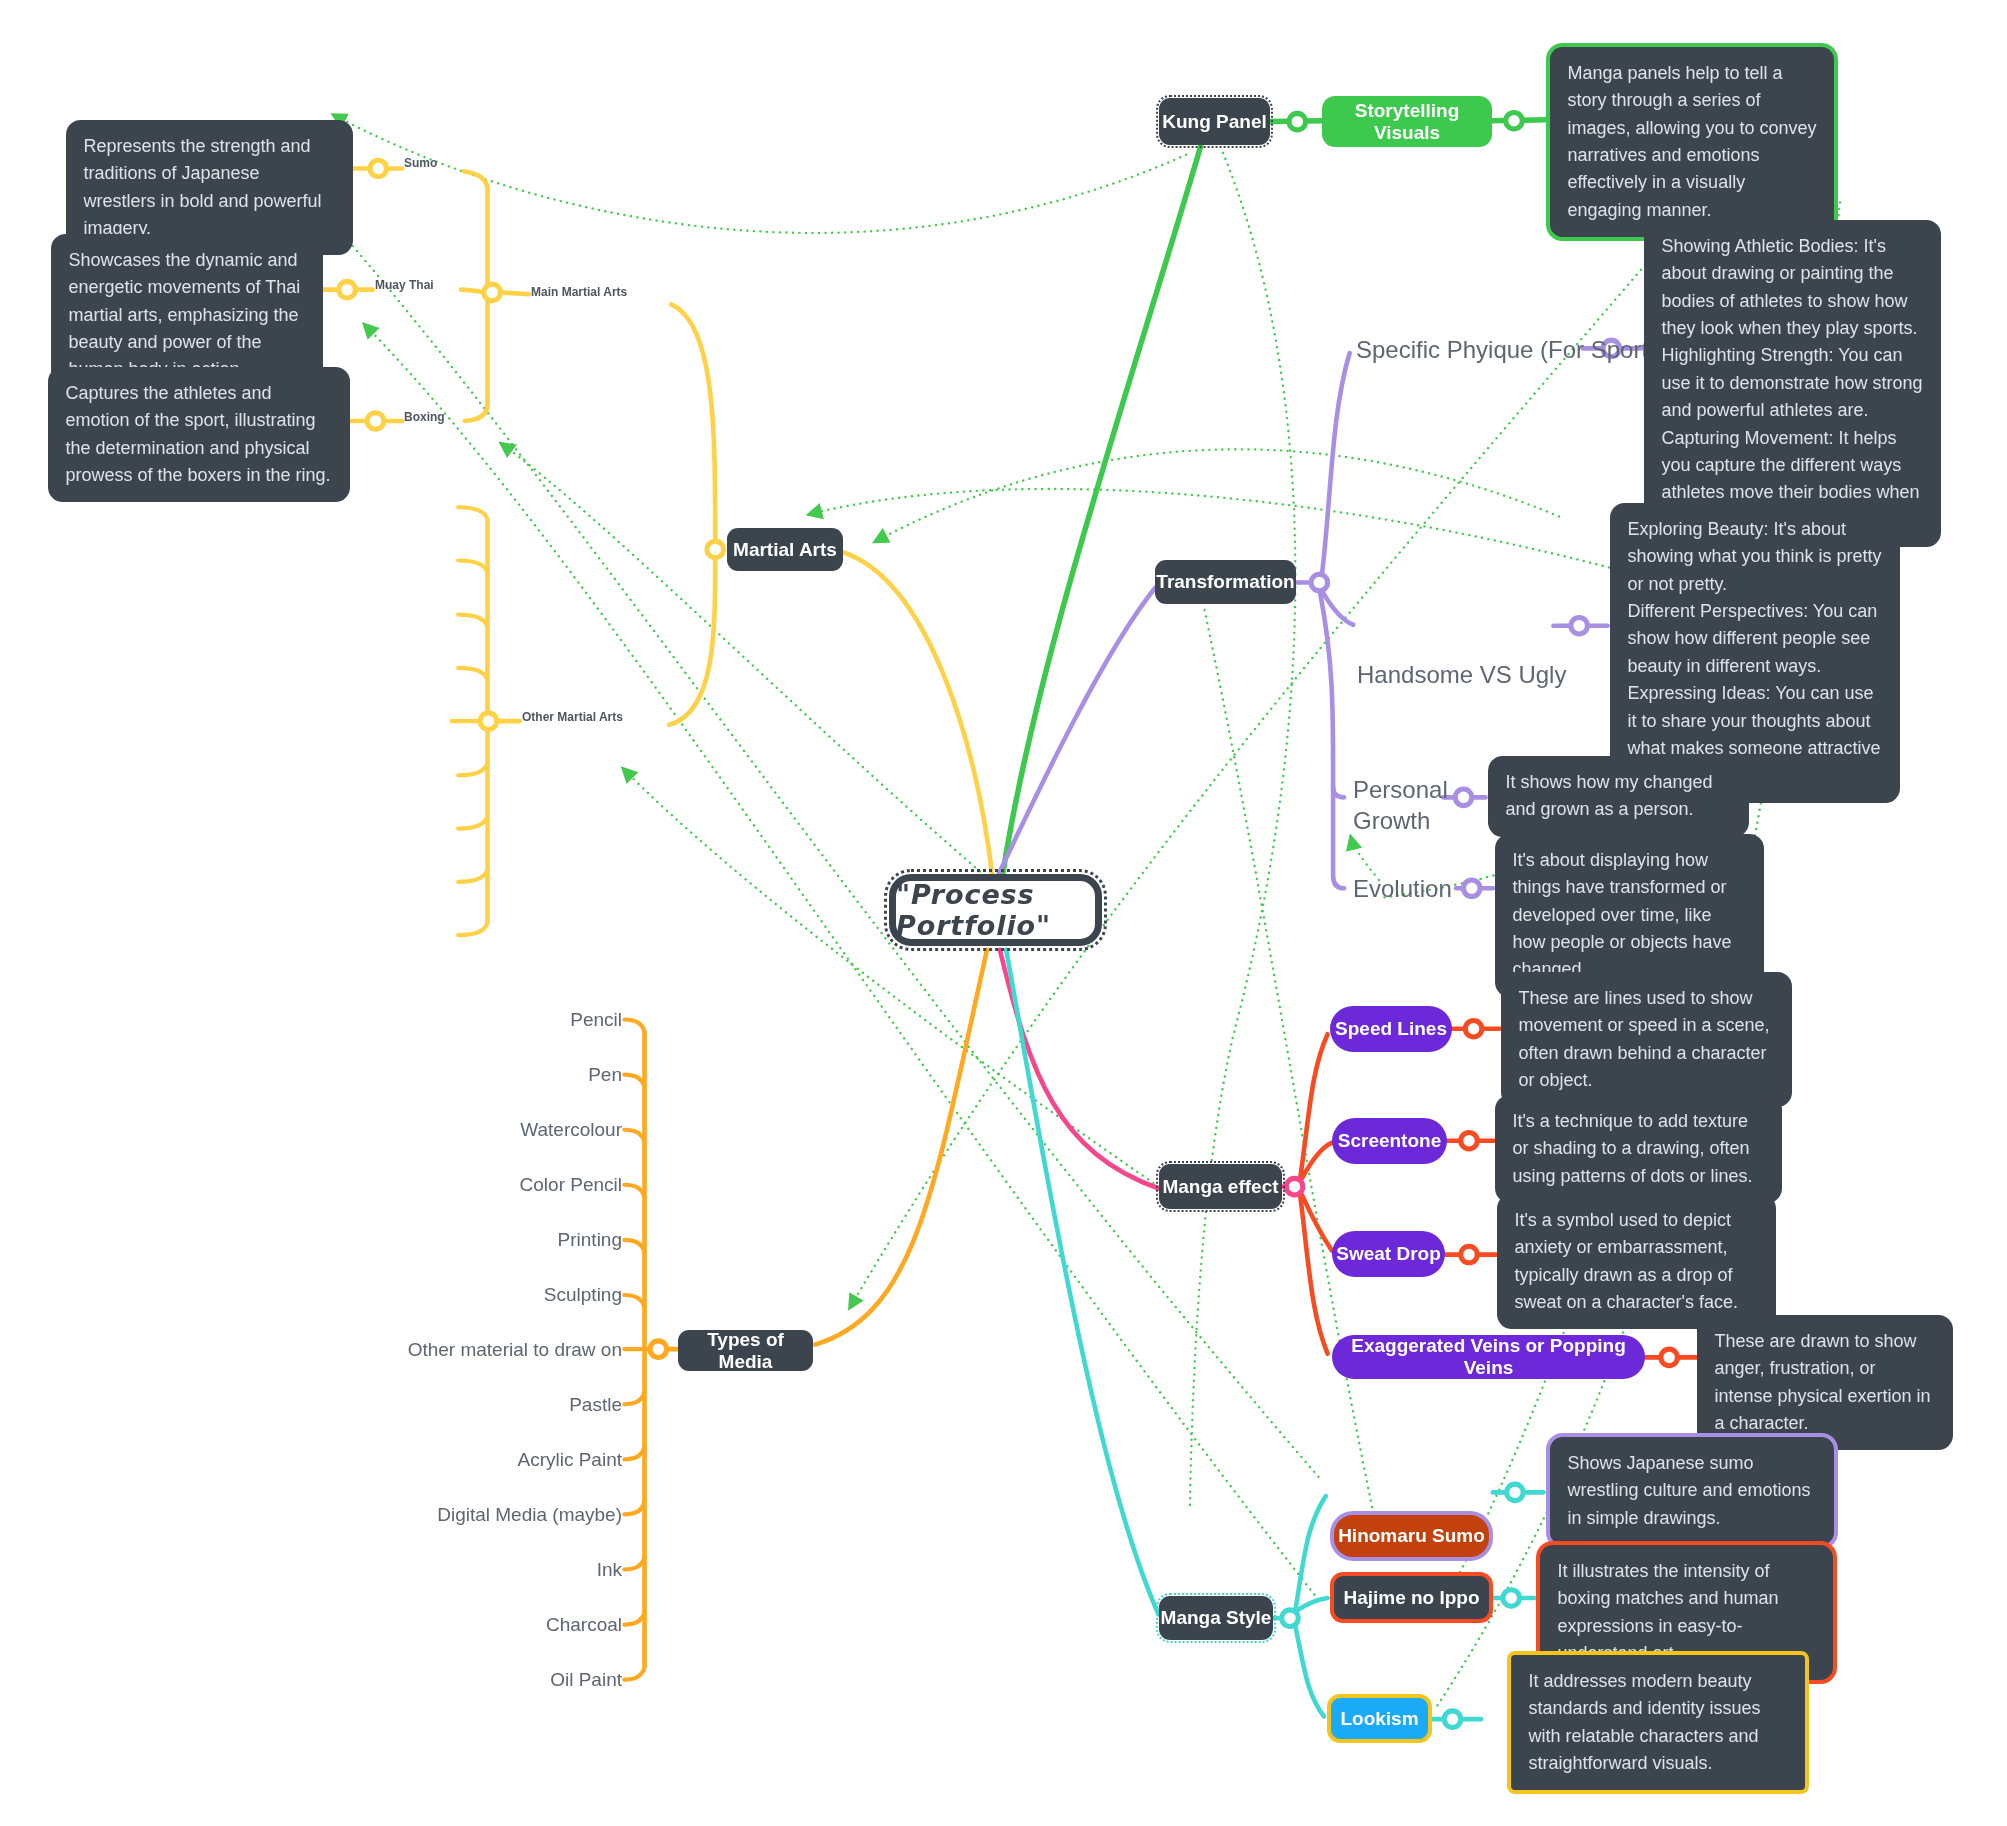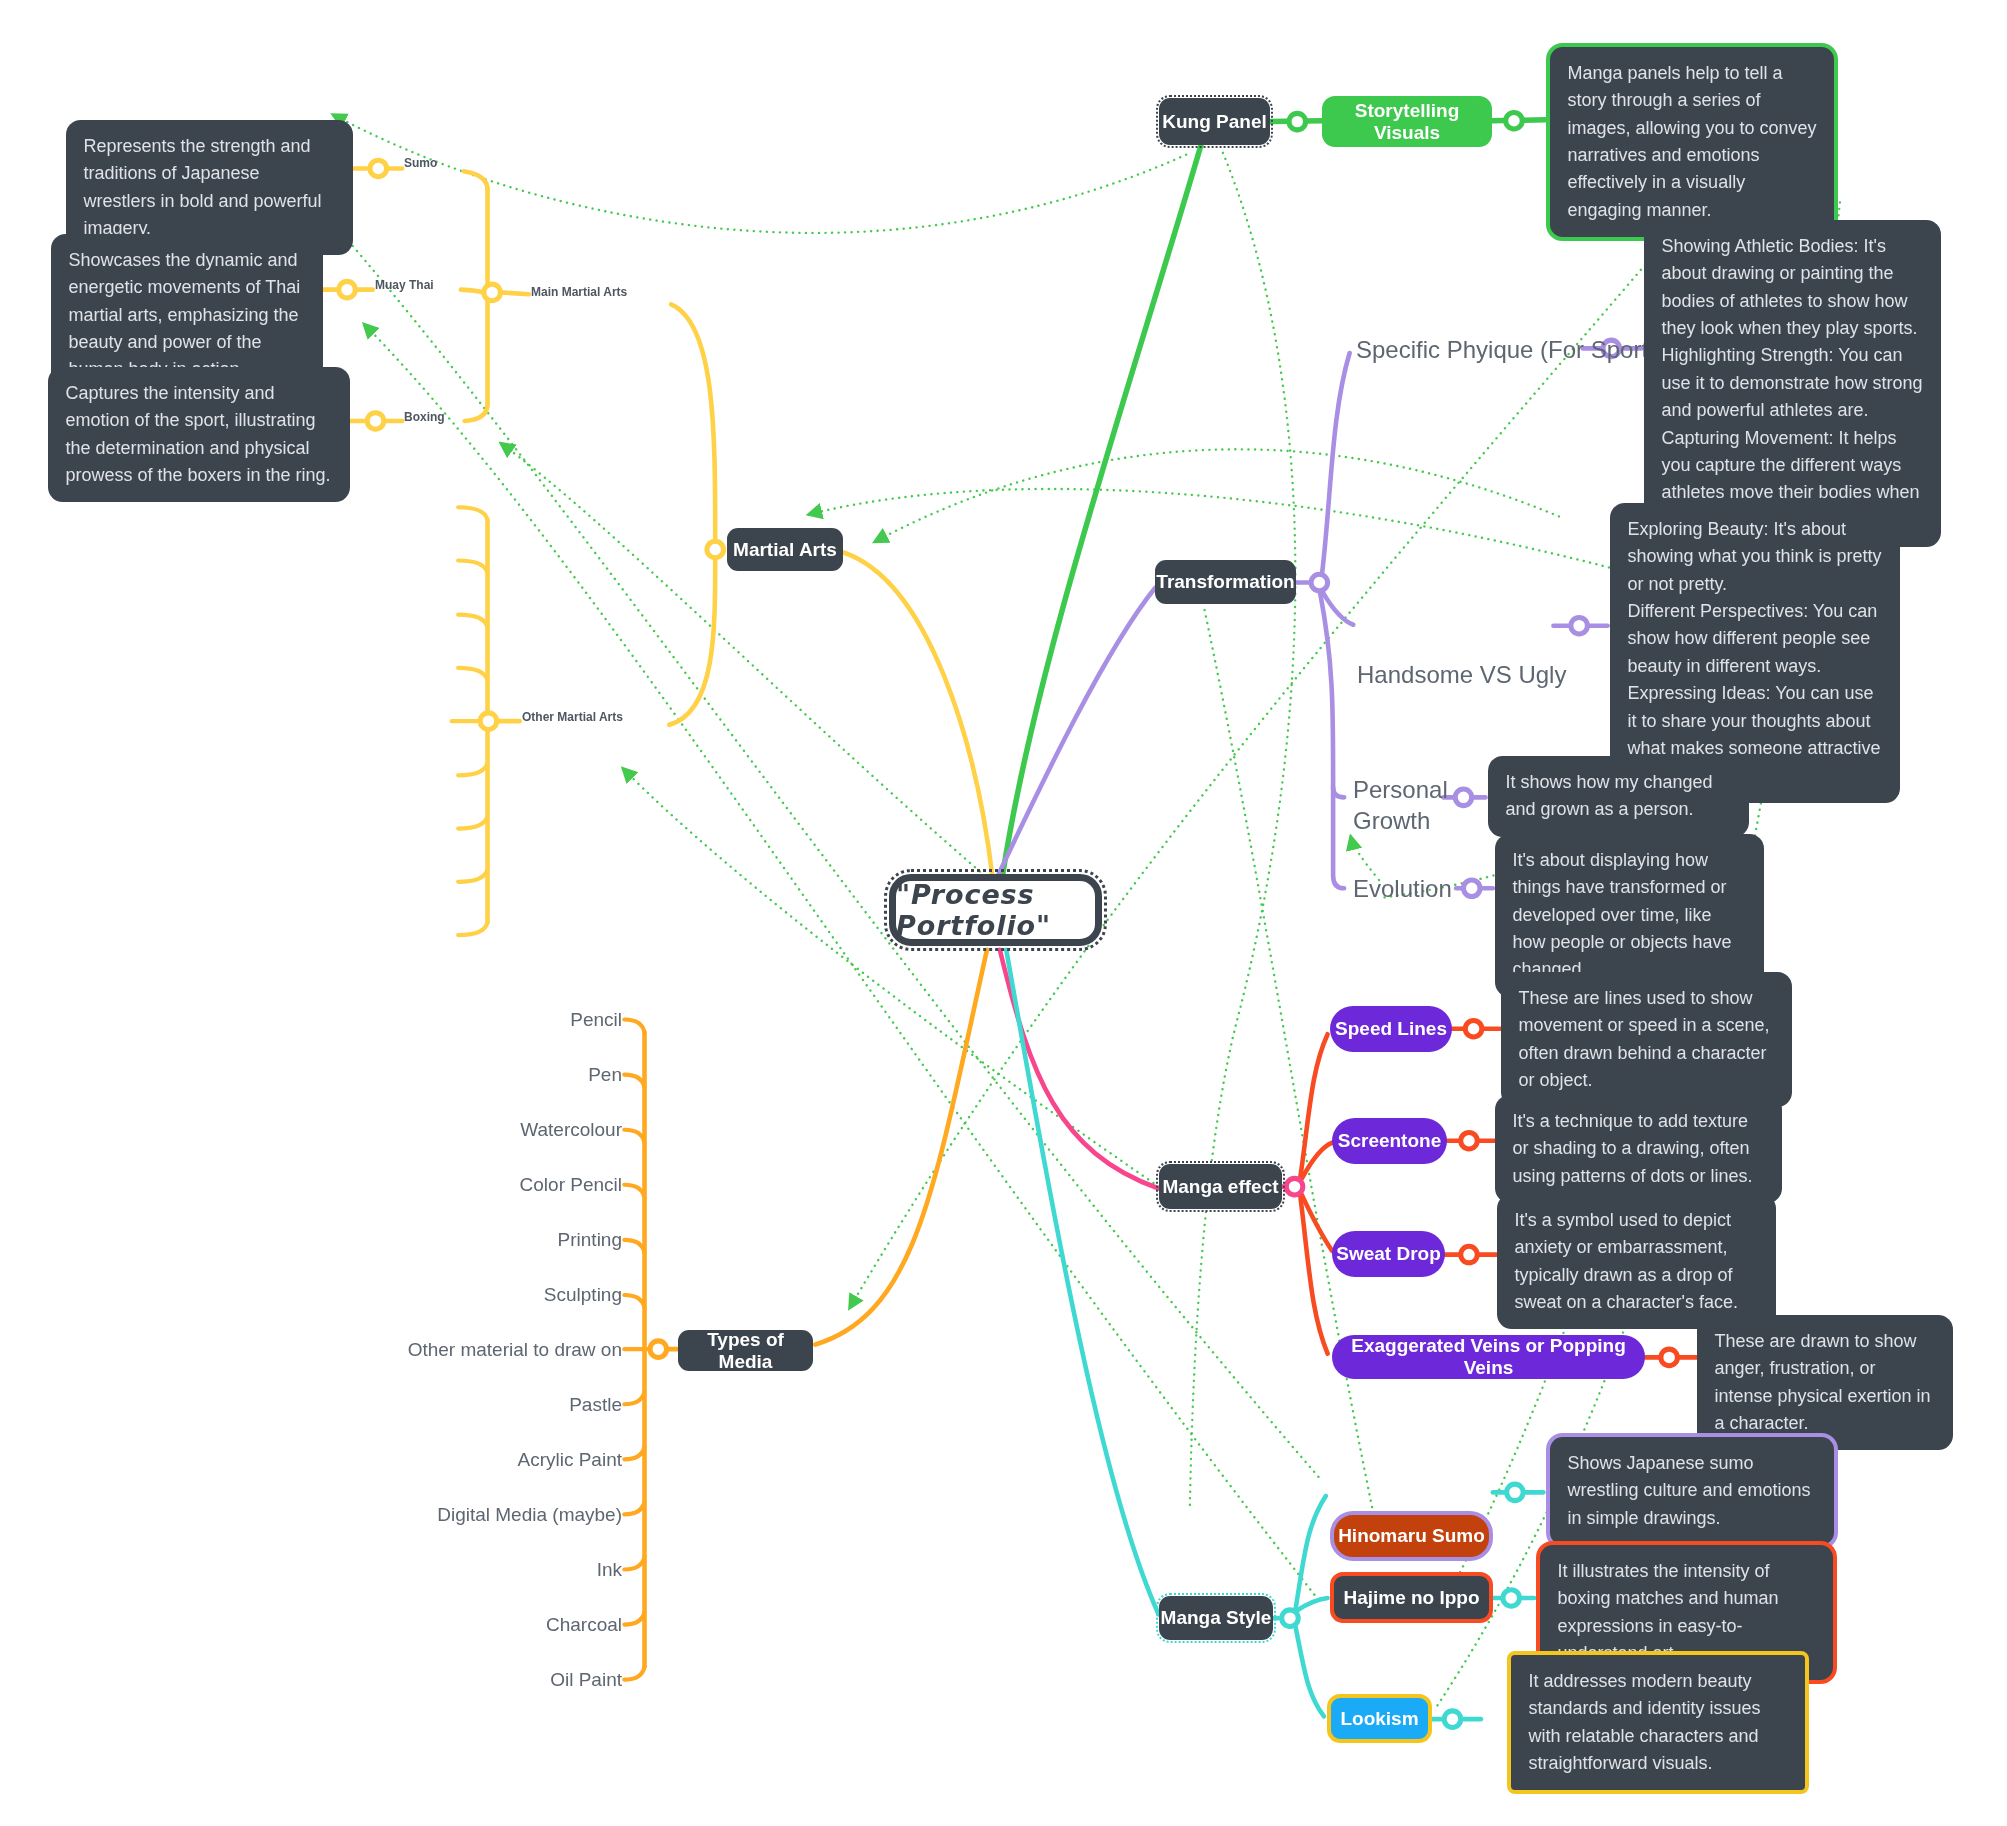--- a/index.html
+++ b/index.html
@@ -243,21 +243,21 @@
         <circle cx="1405" cy="1762" r="9"></circle>
           <circle cx="1650" cy="1625" r="9"></circle>
         <circle cx="1646" cy="1740" r="9"></circle>
           <circle cx="1582" cy="1872" r="9"></circle>
       </g>
     </g>
   </svg>
 
   <div class="abs note" id="d-sumo">Represents the strength and traditions of Japanese wrestlers in bold and powerful imagery.</div>
   <div class="abs note" id="d-muay">Showcases the dynamic and energetic movements of Thai martial arts, emphasizing the beauty and power of the human body in action.</div>
-  <div class="abs note" id="d-boxing">Captures the intensity and emotion of the sport, illustrating the determination and physical prowess of the boxers in the ring.</div>
+  <div class="abs note" id="d-boxing">Captures the athletes and emotion of the sport, illustrating the determination and physical prowess of the boxers in the ring.</div>
   <div class="abs lbl-bold" id="l-sumo">Sumo</div>
   <div class="abs lbl-bold" id="l-muay">Muay Thai</div>
   <div class="abs lbl-bold" id="l-boxing">Boxing</div>
   <div class="abs lbl-bold" id="l-mainma">Main Martial Arts</div>
 
   <div class="abs lbl-bold" id="l-otherma">Other Martial Arts</div>
   <div class="abs node" id="n-martial">Martial Arts</div>
 
   <div class="abs list" id="media-list">
       <div class="li-row">Pencil</div>

